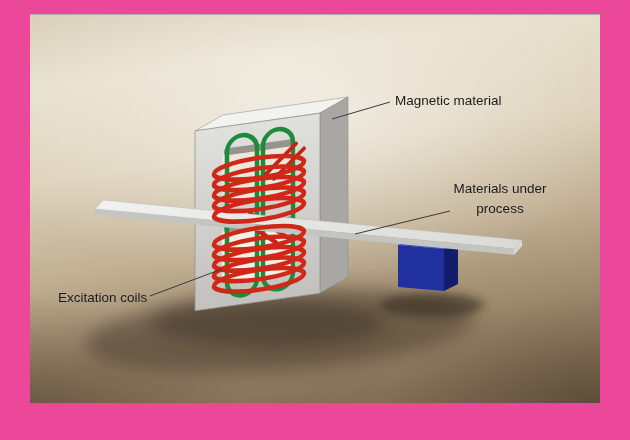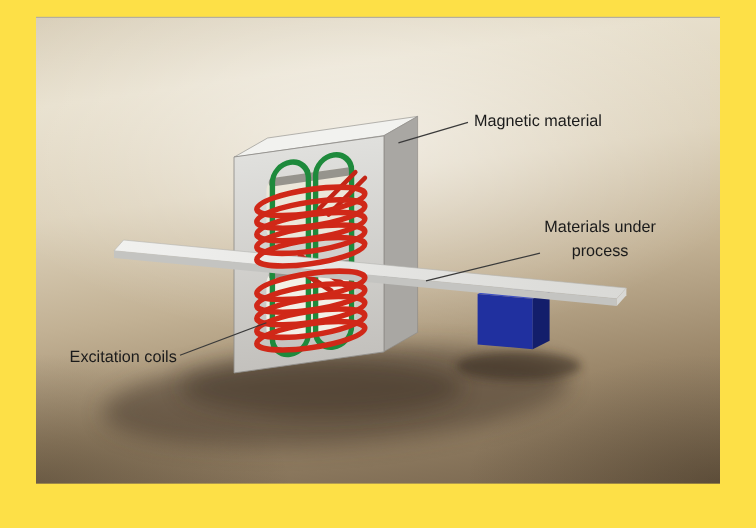--- a/index.html
+++ b/index.html
@@ -1,17 +1,17 @@
 <!DOCTYPE html>
 <html><head>
 <meta charset="utf-8">
 <style>
   html,body { margin:0; padding:0; background:#ffffff; }
   .page {
-    position:relative; width:630px; height:440px; background:#fde047; overflow:hidden;
+    position:relative; width:630px; height:440px; background:#ec4899; overflow:hidden;
     font-family:"Liberation Sans", sans-serif;
   }
   .figure {
     position:absolute; left:30px; top:14px; width:570px; height:388px;
     border-top:1px solid #b3aea1;
     background:
       radial-gradient(60% 45% at 0% 100%, rgba(45,34,20,0.38) 0%, rgba(45,34,20,0) 62%),
       radial-gradient(60% 45% at 100% 100%, rgba(45,34,20,0.34) 0%, rgba(45,34,20,0) 62%),
       radial-gradient(95% 70% at 48% 26%, rgba(255,255,255,0.55) 0%, rgba(255,255,255,0.18) 38%, rgba(255,255,255,0) 62%),
       linear-gradient(172deg, #d9cfba 0%, #e7dfcc 16%, #ddd2bb 36%, #c2b194 56%, #9c886b 76%, #75634c 100%);

